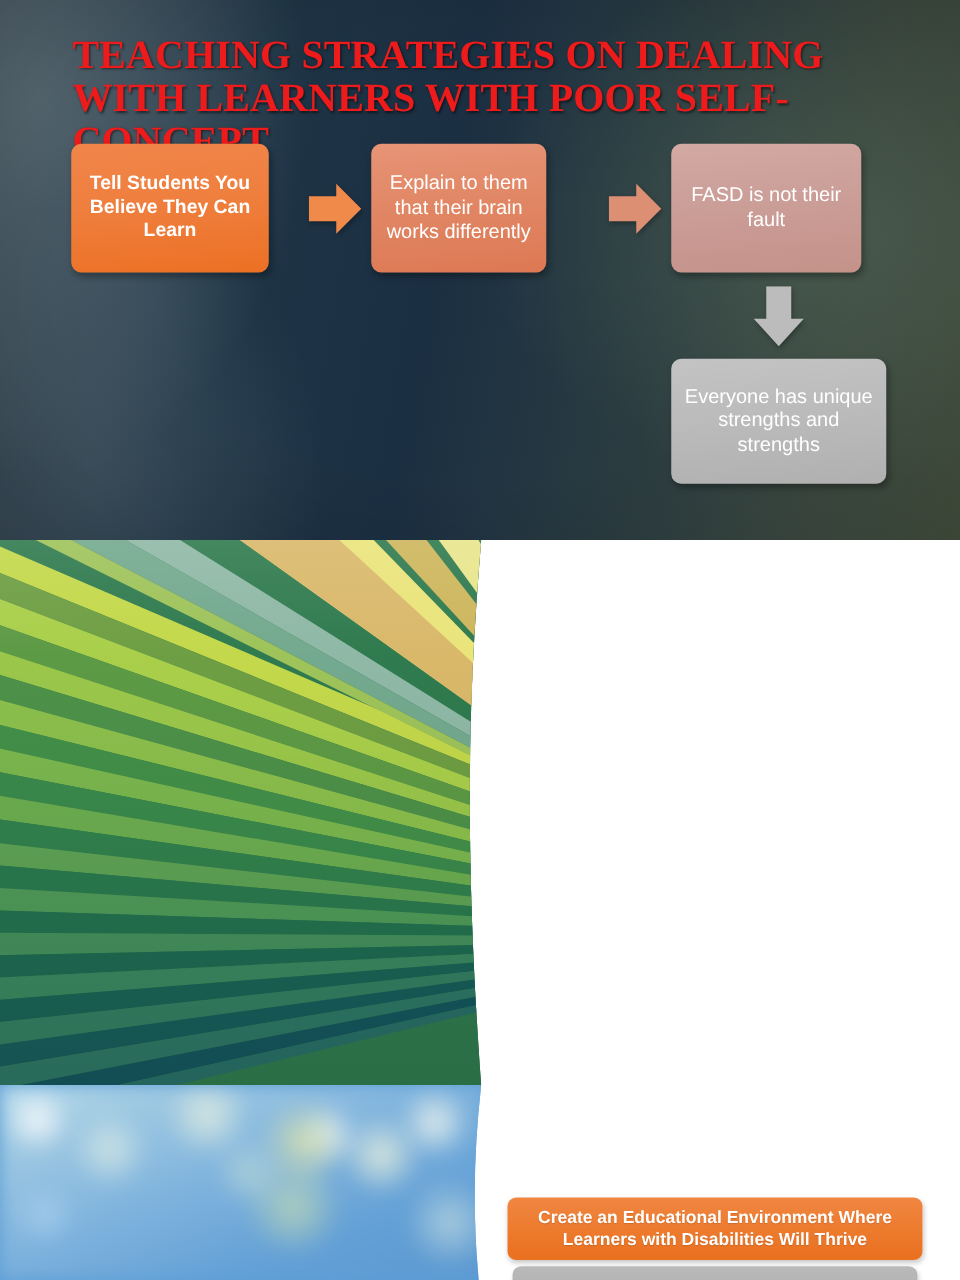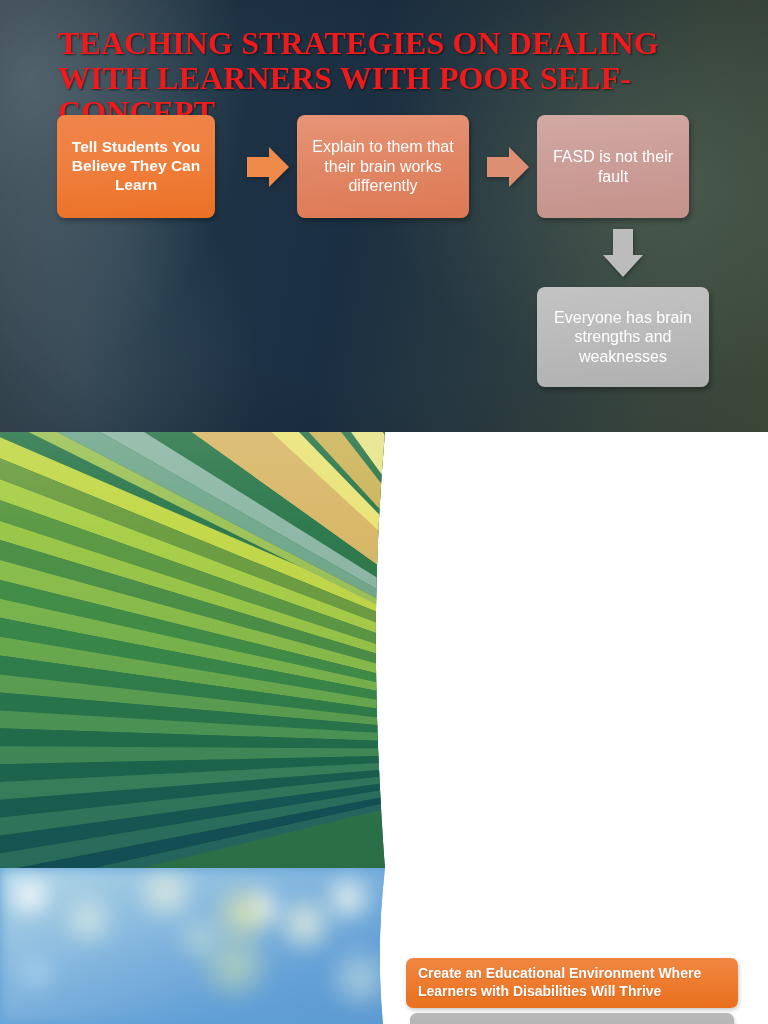--- a/index.html
+++ b/index.html
@@ -66,21 +66,21 @@
   }
   .box-1 {
     left: 57px; top: 115px;
     width: 158px; height: 103px;
     background: linear-gradient(175deg, #f0854a 0%, #ef7f3e 45%, #ec7024 100%);
     font-size: 15.5px;
     font-weight: bold;
   }
   .box-2 {
     left: 297px; top: 115px;
-    width: 172px; height: 103px;
+    width: 140px; height: 103px;
     background: linear-gradient(175deg, #e79477 0%, #e18765 45%, #dd7954 100%);
     font-size: 16px;
     font-weight: normal;
   }
   .box-3 {
     left: 537px; top: 115px;
     width: 152px; height: 103px;
     background: linear-gradient(175deg, #d3a9a3 0%, #cb9e98 45%, #c49289 100%);
     font-size: 16px;
     font-weight: normal;
@@ -183,20 +183,21 @@
     color: #ffffff;
     font-weight: bold;
     font-size: 14px;
     line-height: 1.28;
     display: flex;
     align-items: center;
     padding: 0 12px;
     box-sizing: border-box;
     box-shadow: 1px 2px 4px rgba(0,0,0,0.22);
     text-shadow: 0 1px 1px rgba(0,0,0,0.15);
+    text-align: center;
   }
   .callout-next {
     position: absolute;
     left: 410px;
     top: 1013px;
     width: 324px;
     height: 22px;
     border-radius: 7px;
     background: linear-gradient(180deg, #b9b9b9 0%, #b2b2b2 100%);
     box-shadow: 1px 2px 4px rgba(0,0,0,0.18);
@@ -221,21 +222,21 @@
   <svg class="arrow-right arrow-2" viewBox="0 0 42 44">
     <path d="M0,12 L22,12 L22,2 L42,22 L22,42 L22,32 L0,32 Z" fill="#dd8f74"></path>
   </svg>
 
   <div class="flow-box box-3">FASD is not their fault</div>
 
   <svg class="arrow-down" viewBox="0 0 44 48">
     <path d="M12,0 L32,0 L32,26 L42,26 L22,48 L2,26 L12,26 Z" fill="#bcbcbc"></path>
   </svg>
 
-  <div class="flow-box box-4">Everyone has brain strengths and weaknesses</div>
+  <div class="flow-box box-4">Everyone has unique strengths and strengths</div>
 </div>
 
 <div class="slide-bottom">
 
   <div class="img-green">
     <svg class="fan" viewBox="0 0 520 520" preserveAspectRatio="none">
       <defs>
         <linearGradient id="gTop" x1="0" y1="0" x2="1" y2="0">
           <stop offset="0" stop-color="#8ec63f"></stop>
             <stop offset="0.45" stop-color="#6aa84f"></stop>

